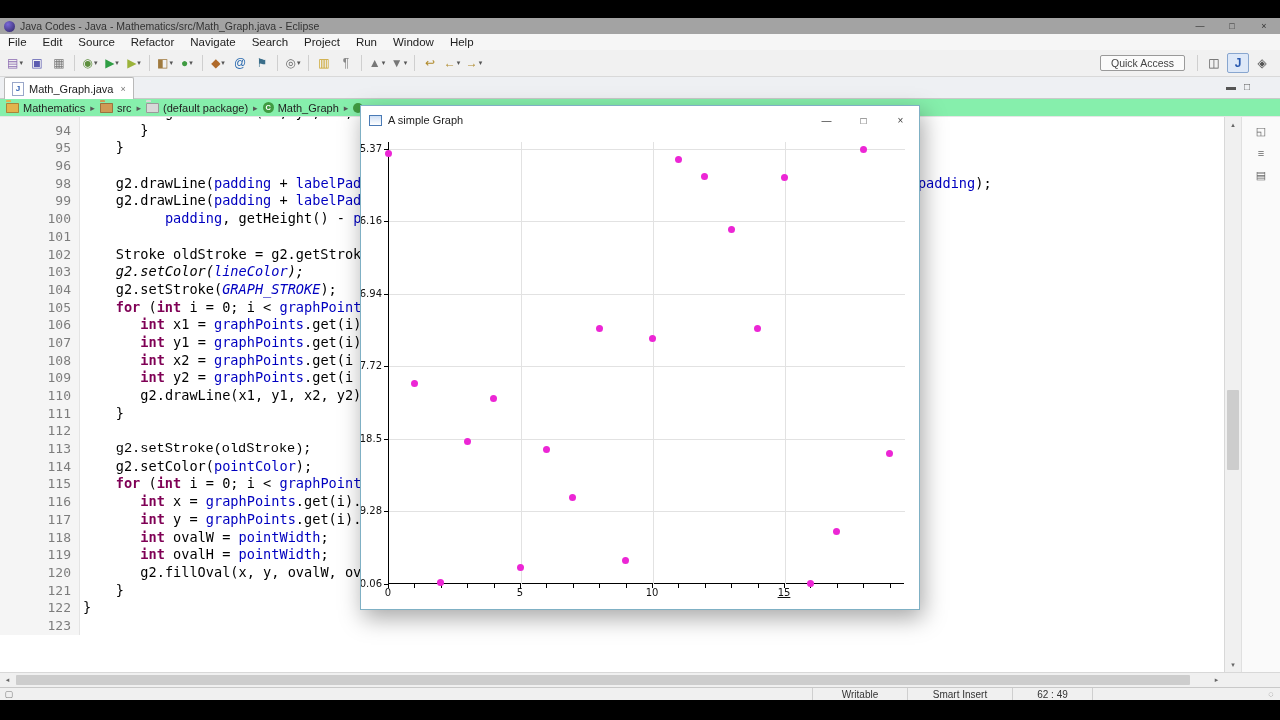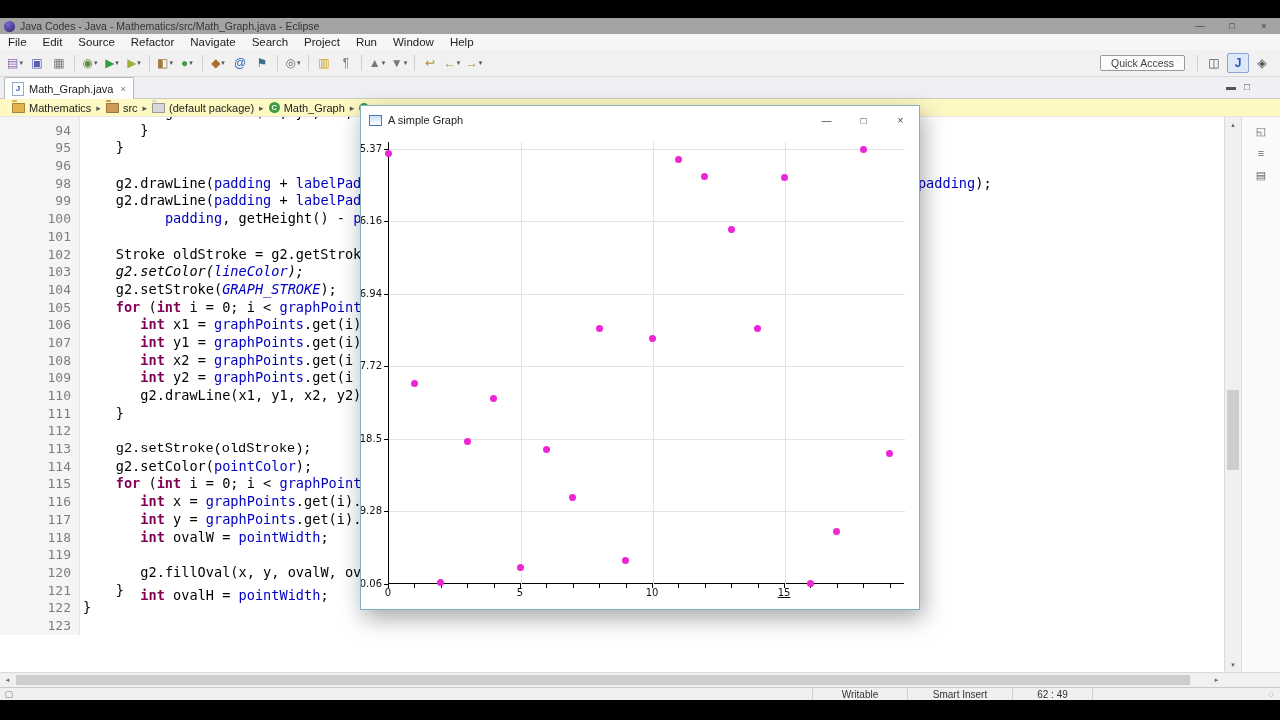--- a/index.html
+++ b/index.html
@@ -23,21 +23,21 @@
 .qa{border:1px solid #9a9a9a;border-radius:2px;background:#fbfbfb;font-size:10.5px;color:#444;padding:1px 10px;margin-right:8px}
 .persp{width:22px;height:20px;display:flex;align-items:center;justify-content:center;font-size:12px;border-radius:2px;margin:0 1px;color:#555}
 .persp.active{background:#dde8f8;border:1px solid #88a6cf;font-weight:bold;color:#2a5ab0}
 
 .tabstrip{position:absolute;top:59px;left:0;width:100%;height:22px;background:#eef0f3;border-bottom:1px solid #c9c9c9}
 .tab{position:absolute;left:4px;top:0;height:22px;background:#fff;border:1px solid #b9b9b9;border-bottom:none;border-radius:2px 2px 0 0;display:flex;align-items:center;padding:0 7px;font-size:11px;color:#222;gap:5px}
 .jdoc{width:12px;height:14px;background:#fff;border:1px solid #9aa7c9;font-size:8px;font-weight:bold;color:#2a5ab0;display:flex;align-items:center;justify-content:center;flex:none}
 .tab-close{font-size:9px;color:#777;margin-left:2px}
 .strip-icons{position:absolute;right:30px;top:4px;display:flex;gap:8px;font-size:10px;color:#555}
 
-.breadcrumb{position:absolute;top:81px;left:0;width:100%;height:18px;background:#fef9c3;border-bottom:1px solid #e6e6e6;display:flex;align-items:center;font-size:11px;color:#222;padding-left:12px}
+.breadcrumb{position:absolute;top:81px;left:0;width:100%;height:18px;background:#86efac;border-bottom:1px solid #e6e6e6;display:flex;align-items:center;font-size:11px;color:#222;padding-left:6px}
 .bc-item{display:flex;align-items:center;gap:4px}
 .bc-sep{font-size:9px;color:#555;margin:0 5px}
 .folder{width:13px;height:10px;border-radius:1px;position:relative;flex:none}
 .folder::before{content:"";position:absolute;top:-3px;left:0;width:5px;height:2px;background:inherit;border-radius:1px 1px 0 0}
 .f-gold{background:#e3b34c;box-shadow:inset 0 0 0 1px #a8843a}
 .f-brown{background:#cf9a55;box-shadow:inset 0 0 0 1px #9a7340}
 .f-gray{background:#d8d8d8;box-shadow:inset 0 0 0 1px #9a9a9a}
 .cicon{width:11px;height:11px;border-radius:50%;background:#3f9b41;color:#fff;font-size:7.5px;font-weight:bold;display:flex;align-items:center;justify-content:center;flex:none}
 .micon{width:10px;height:10px;border-radius:50%;background:#3f9b41;flex:none}
 
@@ -256,21 +256,21 @@
         <div class="row"><div class="ln">109</div><div class="code" style="padding-left: 60.33px;"><span class="kw">int</span><span class="pl"> y2 = </span><span class="fl">graphPoints</span><span class="pl">.get(i + 1).y;</span></div></div>
         <div class="row"><div class="ln">110</div><div class="code" style="padding-left: 60.33px;"><span class="pl">g2.drawLine(x1, y1, x2, y2);</span></div></div>
         <div class="row"><div class="ln">111</div><div class="code" style="padding-left: 35.76px;"><span class="pl">}</span></div></div>
         <div class="row"><div class="ln">112</div><div class="code" style="padding-left: 3px;"></div></div>
         <div class="row"><div class="ln">113</div><div class="code" style="padding-left: 35.76px; font-family: Liberation Mono, monospace;"><span class="pl">g2.setStroke(oldStroke);</span></div></div>
         <div class="row"><div class="ln">114</div><div class="code" style="padding-left: 35.76px;"><span class="pl">g2.setColor(</span><span class="fl">pointColor</span><span class="pl">);</span></div></div>
         <div class="row"><div class="ln">115</div><div class="code" style="padding-left: 35.76px;"><span class="kw">for</span><span class="pl"> (</span><span class="kw">int</span><span class="pl"> i = 0; i &lt; </span><span class="fl">graphPoints</span><span class="pl">.size(); i++) {</span></div></div>
         <div class="row"><div class="ln">116</div><div class="code" style="padding-left: 60.33px;"><span class="kw">int</span><span class="pl"> x = </span><span class="fl">graphPoints</span><span class="pl">.get(i).x - </span><span class="fl">pointWidth</span><span class="pl"> / 2;</span></div></div>
         <div class="row"><div class="ln">117</div><div class="code" style="padding-left: 60.33px;"><span class="kw">int</span><span class="pl"> y = </span><span class="fl">graphPoints</span><span class="pl">.get(i).y - </span><span class="fl">pointWidth</span><span class="pl"> / 2;</span></div></div>
         <div class="row"><div class="ln">118</div><div class="code" style="padding-left: 60.33px;"><span class="kw">int</span><span class="pl"> ovalW = </span><span class="fl">pointWidth</span><span class="pl">;</span></div></div>
-        <div class="row"><div class="ln">119</div><div class="code" style="padding-left: 60.33px; margin-top: 41px;"><span class="kw">int</span><span class="pl"> ovalH = </span><span class="fl">pointWidth</span><span class="pl">;</span></div></div>
+        <div class="row"><div class="ln">119</div><div class="code" style="padding-left: 60.33px;"><span class="kw">int</span><span class="pl"> ovalH = </span><span class="fl">pointWidth</span><span class="pl">;</span></div></div>
         <div class="row"><div class="ln">120</div><div class="code" style="padding-left: 60.33px;"><span class="pl">g2.fillOval(x, y, ovalW, ovalH);</span></div></div>
         <div class="row"><div class="ln">121</div><div class="code" style="padding-left: 35.76px;"><span class="pl">}</span></div></div>
         <div class="row"><div class="ln">122</div><div class="code" style="padding-left: 3px;"><span class="pl">}</span></div></div>
         <div class="row"><div class="ln">123</div><div class="code" style="padding-left: 3px;"></div></div>
       </div>
   </div>
 
   <div class="vscroll">
     <div class="varrow" style="top:0">▴</div>
     <div class="vthumb"></div>

